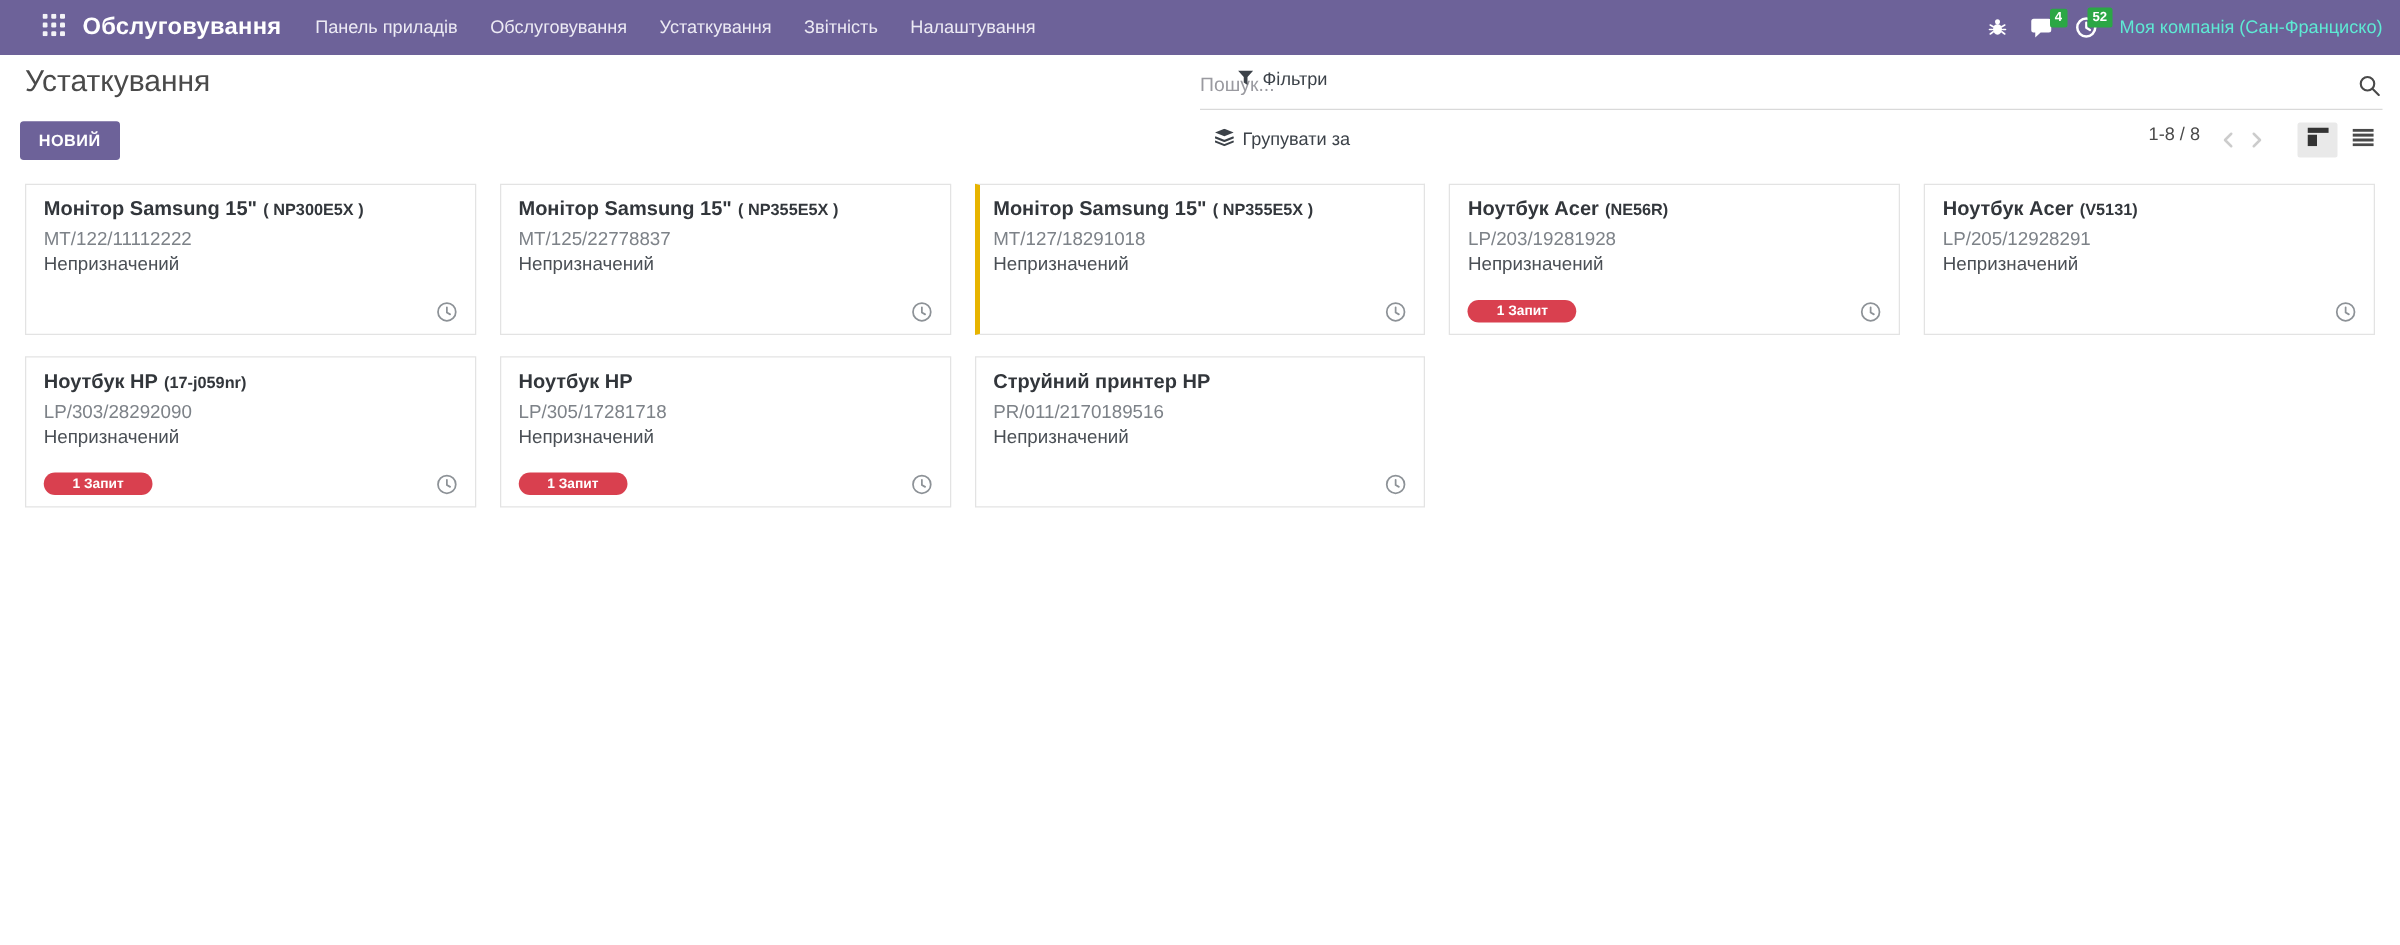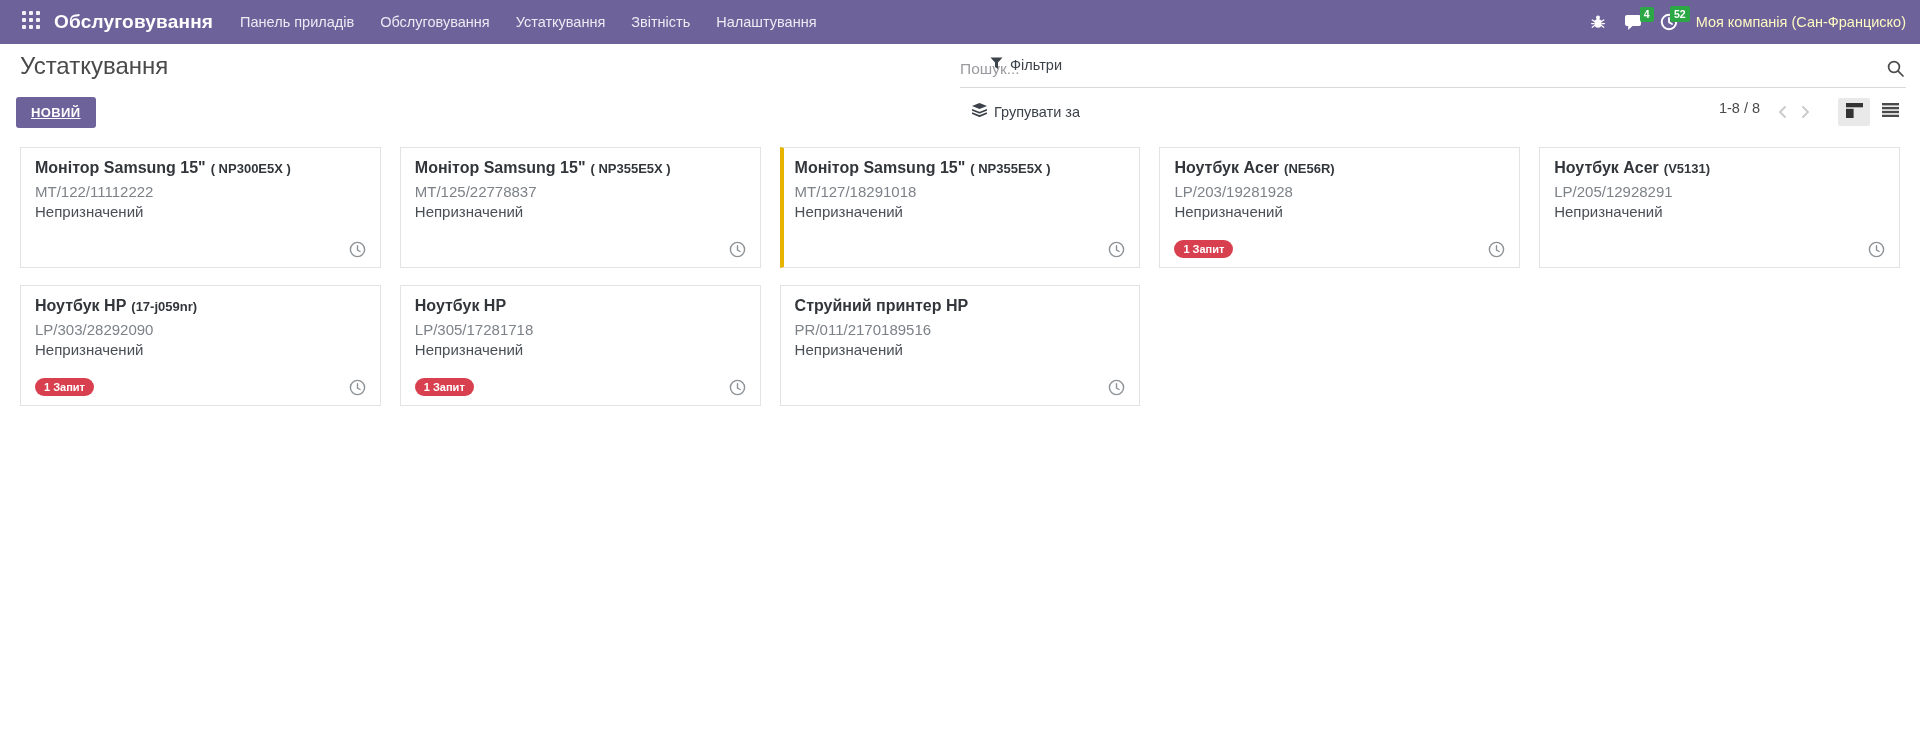--- a/index.html
+++ b/index.html
@@ -1,49 +1,49 @@
 <!DOCTYPE html>
 <html style="--c-topbar: #6d6299; --c-badge: #2ba745; --c-danger: #d9404f; --c-accent: #e7b400;"><head>
 <meta charset="utf-8">
 <style>
   * { margin:0; padding:0; box-sizing:border-box; }
   html,body { width:1920px; height:756px; overflow:hidden; background:#fff;
     font-family:"Liberation Sans", sans-serif; }
 
   
   .topbar { height:44px; background:var(--c-topbar,#6d6299); display:flex;
-    align-items:center; justify-content:space-between; color:#fff; padding:0 14px 0 14px; }
+    align-items:center; justify-content:space-between; color:#fff; padding:0 14px 0 26px; }
   .topbar-left { display:flex; align-items:center; height:100%; }
   .apps-btn { width:34px; height:100%; display:flex; align-items:center; justify-content:center; cursor:pointer; }
   .app-name { font-size:19px; font-weight:700; letter-spacing:.2px; padding:0 14px 0 6px; cursor:pointer; }
   .top-menu { display:flex; align-items:center; height:100%; }
   .top-menu .menu-item { font-size:14.5px; color:#eceaf4; padding:0 13px; height:100%;
     display:flex; align-items:center; cursor:pointer; }
 
   .topbar-right { display:flex; align-items:center; gap:18px; height:100%; }
   .tray-icon { position:relative; display:flex; align-items:center; cursor:pointer; }
   .tray-badge { position:absolute; top:-7px; right:-12px; background:var(--c-badge,#28a745);
     color:#fff; font-size:10.5px; font-weight:700; line-height:1; padding:2.5px 4px; border-radius:2px; }
-  .company-name, .user-name { font-size:14.5px; color:#fef9c3; cursor:pointer; white-space:nowrap; }
+  .company-name, .user-name { font-size:14.5px; color:#5eead4; cursor:pointer; white-space:nowrap; }
   .user-wrap { display:flex; align-items:center; gap:8px; cursor:pointer; }
   .avatar { width:26px; height:26px; border-radius:50%; overflow:hidden; background:#cfc7bd; flex:0 0 auto; }
 
   
   .cp-row1 { height:44px; display:flex; align-items:stretch; padding:0 14px 0 20px; }
   .page-title { font-size:24px; font-weight:400; color:#4a4a4a; align-self:center; }
   .cp-spacer { flex:1; }
   .search-box { width:946px; display:flex; align-items:center; border-bottom:1px solid #d9d9d9; margin-top:6px; }
   .search-box input { flex:1; border:none; outline:none; font-size:15.5px; color:#333;
     font-family:inherit; background:transparent; }
   .search-box input::placeholder { color:#9a9aa0; }
   .search-btn { padding:4px 2px 4px 8px; cursor:pointer; display:flex; align-items:center; }
 
   .cp-row2 { height:48px; display:flex; align-items:center; position:relative; padding:0 14px 0 16px; }
   .new-btn { background:var(--c-topbar,#6d6299); color:#fff; border:none; border-radius:3px;
-    font-size:13px; font-weight:700; letter-spacing:.4px; padding:8px 15px; cursor:pointer; font-family:inherit;text-decoration:underline; }
+    font-size:13px; font-weight:700; letter-spacing:.4px; padding:8px 15px; cursor:pointer; font-family:inherit; }
   .filters-group { position:absolute; left:972px; display:flex; align-items:center; gap:30px;flex-direction:column; }
   .filter-item { display:flex; align-items:center; gap:7px; font-size:14.5px; color:#3c4249; cursor:pointer; }
   .pager { margin-left:auto; display:flex; align-items:flex-start; gap:4px; }
   .pager-value { font-size:14.5px; color:#4a4a4a; margin-right:8px; cursor:pointer; }
   .pager-arrow { display:flex; align-items:center; padding:4px; cursor:pointer; }
   .view-switcher { display:flex; align-items:center; margin-left:22px; gap:4px; }
   .switch-btn { width:32px; height:28px; display:flex; align-items:center; justify-content:center;
     border-radius:2px; cursor:pointer; }
   .switch-btn.active { background:#e9e9e9; }
 
@@ -52,21 +52,21 @@
   .kcard { background:#fff; border:1px solid #e3e3e3; min-height:121px; padding:11px 14px 9px;
     display:flex; flex-direction:column; cursor:pointer; position:relative; }
   .kcard.accent { border-left:4px solid var(--c-accent,#e7b400); padding-left:11px; }
   .kcard-title { display:flex; align-items:baseline; gap:5px; flex-wrap:wrap; }
   .kcard-name { font-size:16px; font-weight:700; color:#32363b; }
   .kcard-model { font-size:13px; font-weight:700; color:#32363b; }
   .kcard-serial { font-size:15px; color:#7d8288; margin-top:6px; }
   .kcard-status { font-size:15px; color:#4a4f55; margin-top:3px; }
   .kcard-footer { margin-top:auto; display:flex; align-items:flex-end; justify-content:space-between; min-height:20px; }
   .req-badge { background:var(--c-danger,#d9404f); color:#fff; font-size:11px; font-weight:700;
-    padding:3px 9px; border-radius:10px; line-height:1.1; }
+    padding:3px 23px; border-radius:10px; line-height:1.1; }
   .footer-spacer { flex:1; }
   .clock-btn { display:flex; align-items:center; cursor:pointer; }
 </style>
 </head>
 <body>
 
 <header class="topbar">
   <div class="topbar-left">
     <div class="apps-btn">
       <span>

